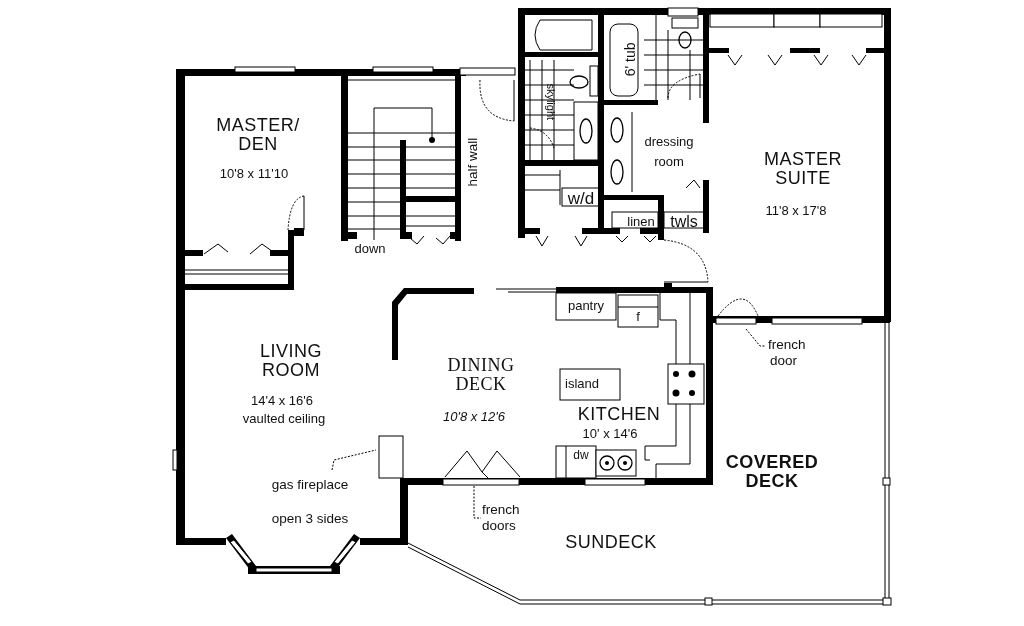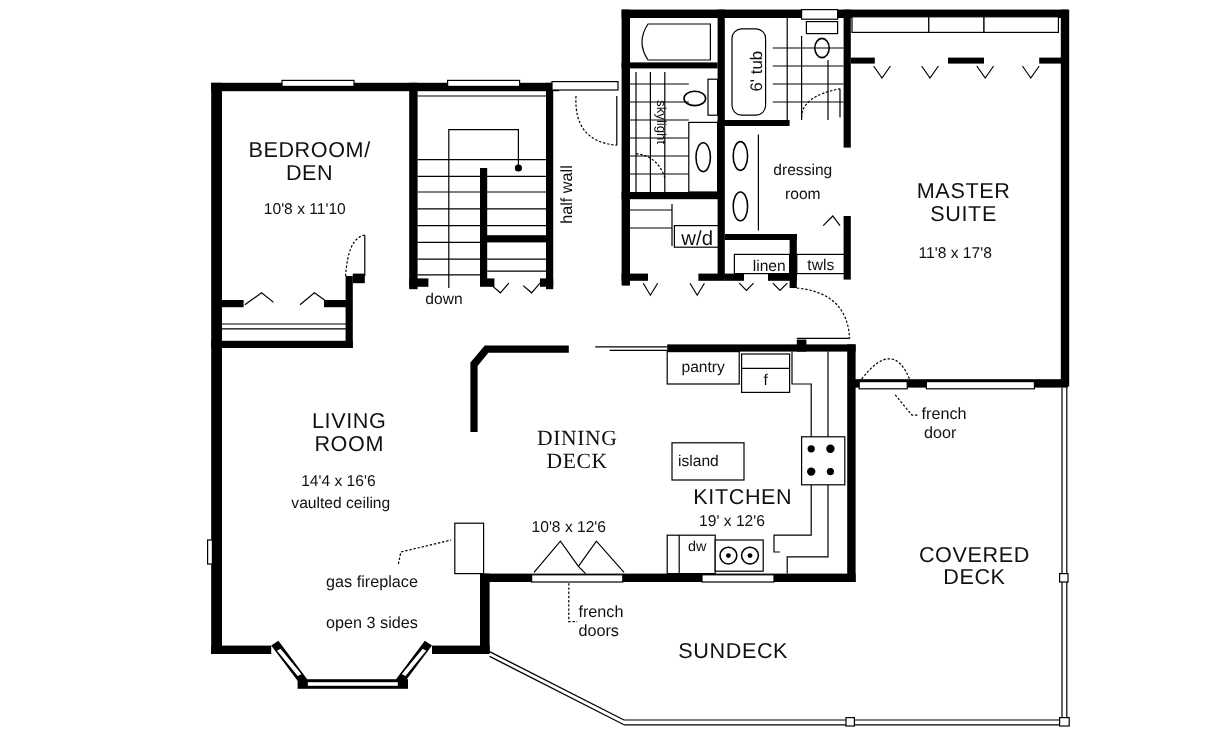--- a/index.html
+++ b/index.html
@@ -230,80 +230,80 @@
 
     <rect class="win" x="379" y="436" width="24" height="42"></rect>
 
     <path class="dash" d="M332,470 L334,460 L376,450"></path>
     <path class="dash" d="M474,486 L474,518 L481,518"></path>
     <path class="dash" d="M746,329 L760,346 L766,346"></path>
   </g>
 </svg>
 
 <div class="lbl room" style="left:200px;top:116px;width:116px;">
-  <div>BEDROOM/</div>
+  <div>MASTER/</div>
   <div>DEN</div>
 </div>
 <div class="lbl dim" style="left:196px;top:167px;width:116px;">10'8 x 11'10</div>
 
 <div class="lbl room" style="left:232px;top:342px;width:118px;">
   <div>LIVING</div>
   <div>ROOM</div>
 </div>
 <div class="lbl dim" style="left:222px;top:394px;width:120px;">14'4 x 16'6</div>
 <div class="lbl dim" style="left:222px;top:412px;width:124px;">vaulted ceiling</div>
 
 <div class="lbl note" style="left:252px;top:478px;width:116px;">
   <div>gas fireplace</div>
   <div style="margin-top:20px">open 3 sides</div>
 </div>
 
 <div class="lbl room" style="left:436px;top:356px;width:90px;font-family:Liberation Serif, serif;">
   <div>DINING</div>
   <div>DECK</div>
 </div>
-<div class="lbl dim" style="left:424px;top:432px;width:100px;">10'8 x 12'6</div>
+<div class="lbl dim" style="left:424px;top:410px;width:100px;font-style:italic;">10'8 x 12'6</div>
 
 <div class="lbl room" style="left:570px;top:405px;width:98px;">KITCHEN</div>
-<div class="lbl dim" style="left:570px;top:427px;width:80px;">19' x 12'6</div>
+<div class="lbl dim" style="left:570px;top:427px;width:80px;">10' x 14'6</div>
 
 <div class="lbl fix" style="left:556px;top:299px;width:60px;">pantry</div>
 <div class="lbl fix" style="left:630px;top:310px;width:16px;">f</div>
 <div class="lbl fix" style="left:560px;top:377px;width:44px;">island</div>
 <div class="lbl" style="left:566px;top:449px;width:30px;font-size:12px;">dw</div>
 
 <div class="lbl room" style="left:748px;top:150px;width:110px;">
   <div>MASTER</div>
   <div>SUITE</div>
 </div>
 <div class="lbl dim" style="left:748px;top:204px;width:96px;">11'8 x 17'8</div>
 
 <div class="lbl fix" style="left:634px;top:132px;width:70px;line-height:1.5;">
   <div>dressing</div>
   <div>room</div>
 </div>
 
 <div class="lbl fix" style="left:612px;top:215px;width:58px;">linen</div>
-<div class="lbl" style="left:664px;top:214px;width:40px;font-size:13px;">twls</div>
+<div class="lbl" style="left:664px;top:214px;width:40px;font-size:16px;">twls</div>
 <div class="lbl" style="left:562px;top:190px;width:38px;font-size:17px;">w/d</div>
 
 <div class="lbl fix" style="left:600px;top:52px;width:60px;transform:rotate(-90deg);font-size:14px;">6' tub</div>
 <div class="lbl" style="left:522px;top:96px;width:56px;transform:rotate(90deg);font-size:11px;">skylight</div>
 <div class="lbl note" style="left:438px;top:155px;width:70px;transform:rotate(-90deg);">half wall</div>
 
 <div class="lbl fix" style="left:346px;top:242px;width:48px;">down</div>
 
 <div class="lbl note" style="left:482px;top:503px;width:48px;text-align:left;">
   <div>french</div>
   <div style="margin-top:2px">doors</div>
 </div>
 
 <div class="lbl note" style="left:768px;top:338px;width:50px;text-align:left;">
   <div>french</div>
   <div style="margin-top:2px;margin-left:2px">door</div>
 </div>
 
-<div class="lbl room" style="left:752px;top:453px;width:120px;">
+<div class="lbl room" style="left:712px;top:453px;width:120px;font-weight:bold;">
   <div>COVERED</div>
   <div>DECK</div>
 </div>
 
 <div class="lbl room" style="left:556px;top:533px;width:110px;">SUNDECK</div>
 
 </body></html>

